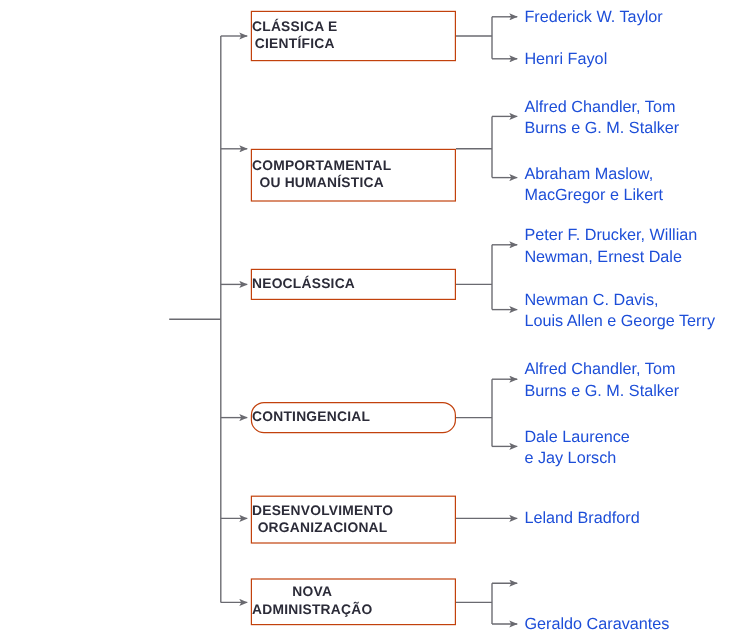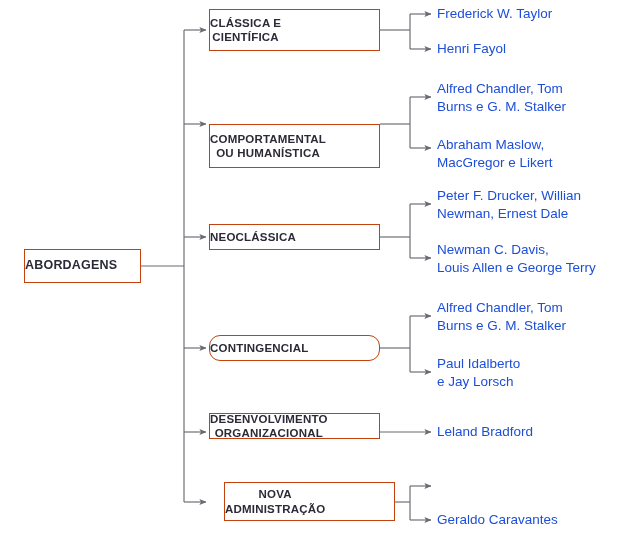--- a/index.html
+++ b/index.html
@@ -51,22 +51,22 @@
   }
   .branch-node {
     left: 209px;
     width: 171px;
     font-size: 11.5px;
   }
   #branch-node-0 { top: 9px;   height: 42px; }
   #branch-node-1 { top: 104px; height: 44px; margin-top: 20px; }
   #branch-node-2 { top: 224px; height: 26px; }
   #branch-node-3 { top: 335px; height: 26px; border-radius: 11px; }
-  #branch-node-4 { top: 413px; height: 26px; }
-  #branch-node-5 { top: 482px; height: 39px; margin-left: 15px; }
+  #branch-node-4 { top: 413px; height: 40px; }
+  #branch-node-5 { top: 482px; height: 39px; }
 
   .leaf-label {
     position: absolute;
     left: 437px;
     color: #1d4ed8;
     font-size: 13.5px;
     line-height: 1.30;
     white-space: pre-line;
     font-weight: normal;
   }
@@ -117,23 +117,20 @@
 
       <path d="M380,432 L431,432" marker-end="url(#arrowhead)"></path>
 
       <path d="M380,502 L410,502"></path>
       <path d="M410,486 L410,520"></path>
       <path d="M410,486 L431,486" marker-end="url(#arrowhead)"></path>
       <path d="M410,520 L431,520" marker-end="url(#arrowhead)"></path>
     </g>
   </svg>
 
-  <div class="node-box" id="root-node">
-    <span class="node-text">ABORDAGENS</span>
-  </div>
 
   <div class="node-box branch-node" id="branch-node-0">
     <span class="node-text">CLÁSSICA E
 CIENTÍFICA</span>
   </div>
   <div class="node-box branch-node" id="branch-node-1">
     <span class="node-text">COMPORTAMENTAL
 OU HUMANÍSTICA</span>
   </div>
   <div class="node-box branch-node" id="branch-node-2">
@@ -159,20 +156,20 @@
   <div class="leaf-label" style="top:136px">Abraham Maslow,
 MacGregor e Likert</div>
 
   <div class="leaf-label" style="top:187px">Peter F. Drucker, Willian
 Newman, Ernest Dale</div>
   <div class="leaf-label" style="top:241px">Newman C. Davis,
 Louis Allen e George Terry</div>
 
   <div class="leaf-label" style="top:299px">Alfred Chandler, Tom
 Burns e G. M. Stalker</div>
-  <div class="leaf-label" style="top:355px">Paul Idalberto
+  <div class="leaf-label" style="top:355px">Dale Laurence
 e Jay Lorsch</div>
 
   <div class="leaf-label" style="top:423px">Leland Bradford</div>
 
   <div class="leaf-label" style="top:511px">Geraldo Caravantes</div>
 
 </div>
 
 </body></html>

